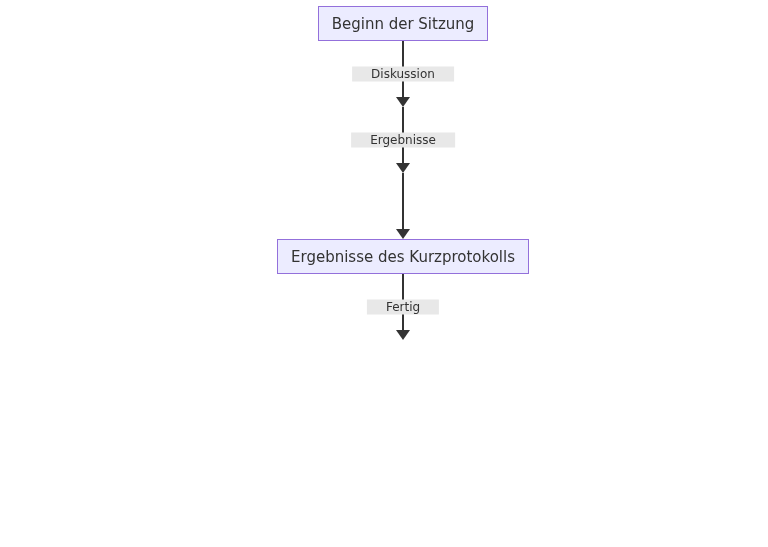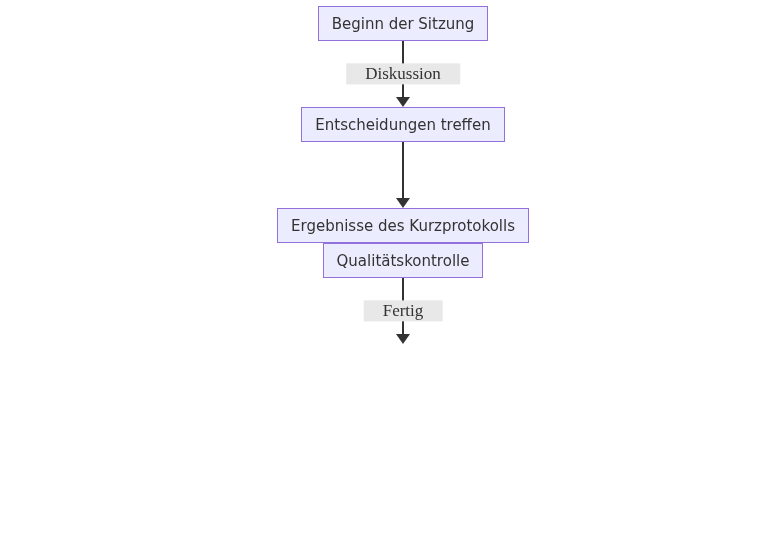--- a/index.html
+++ b/index.html
@@ -67,61 +67,59 @@
     border-right: 7px solid transparent;
     border-top: 10px solid var(--edge-color);
   }
   .edge-label {
     position: absolute;
     top: 50%;
     left: 50%;
     transform: translate(-50%, -50%);
     background: var(--edge-label-bg);
     color: var(--text);
-    font-size: 17px;
+    font-size: 12px;
     line-height: 1.25;
     padding: 0 19px;
     white-space: nowrap;
-    font-family: Liberation Serif, serif;
   }
 </style>
 </head>
 <body>
 
 <div class="page">
 
   <div class="node">
     <span class="node-label">Beginn der Sitzung</span>
   </div>
 
   <div class="edge">
     <div class="edge-line"></div>
     <div class="edge-arrowhead"></div>
     <span class="edge-label">Diskussion</span>
   </div>
 
-  <div class="node">
-    <span class="node-label">Entscheidungen treffen</span>
+
+  <div class="edge">
+    <div class="edge-line"></div>
+    <div class="edge-arrowhead"></div>
+    <span class="edge-label">Ergebnisse</span>
   </div>
-
 
 
   <div class="edge">
     <div class="edge-line"></div>
     <div class="edge-arrowhead"></div>
   </div>
 
   <div class="node">
     <span class="node-label">Ergebnisse des Kurzprotokolls</span>
   </div>
 
 
-  <div class="node">
-    <span class="node-label">Qualitätskontrolle</span>
-  </div>
 
   <div class="edge">
     <div class="edge-line"></div>
     <div class="edge-arrowhead"></div>
     <span class="edge-label">Fertig</span>
   </div>
 
 
 </div>
 

